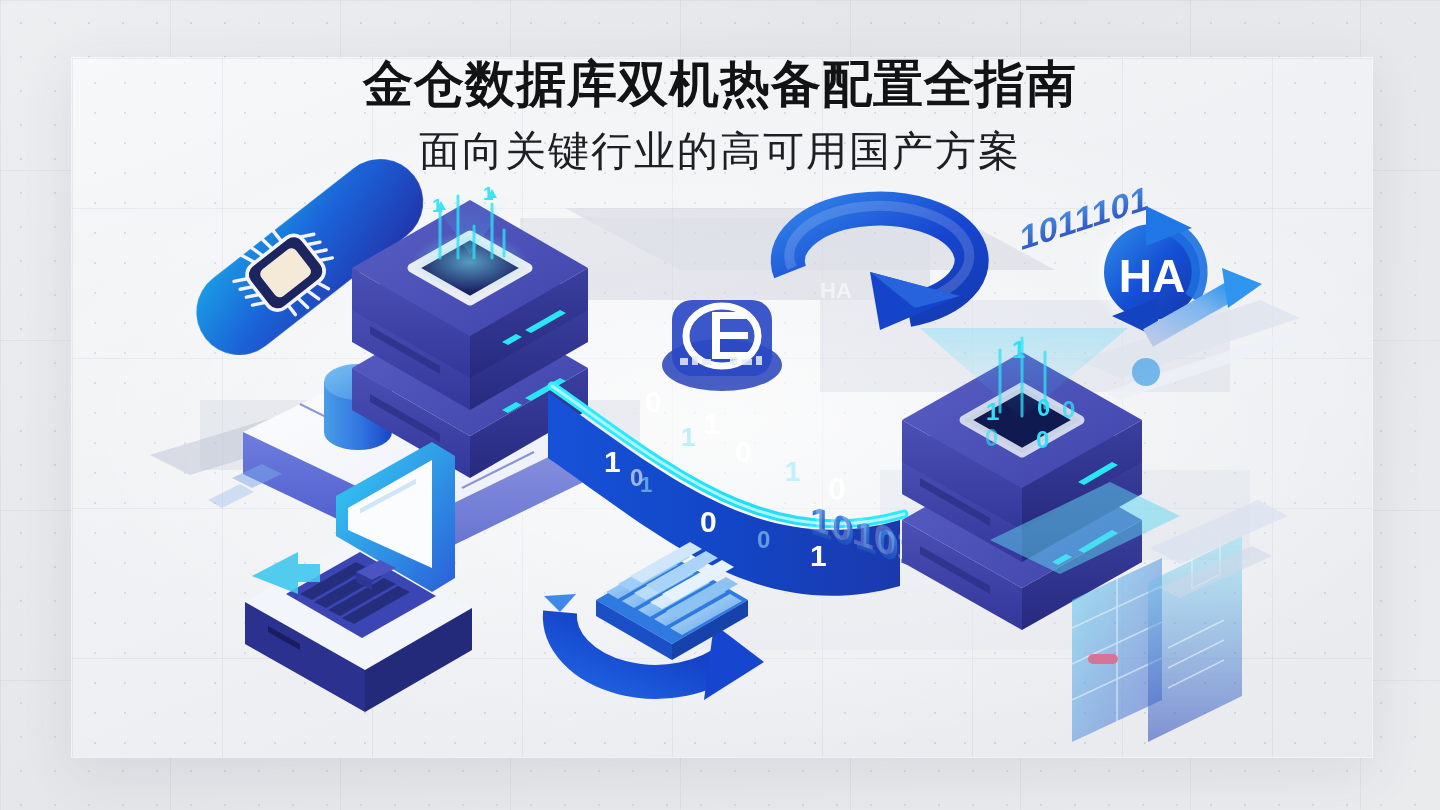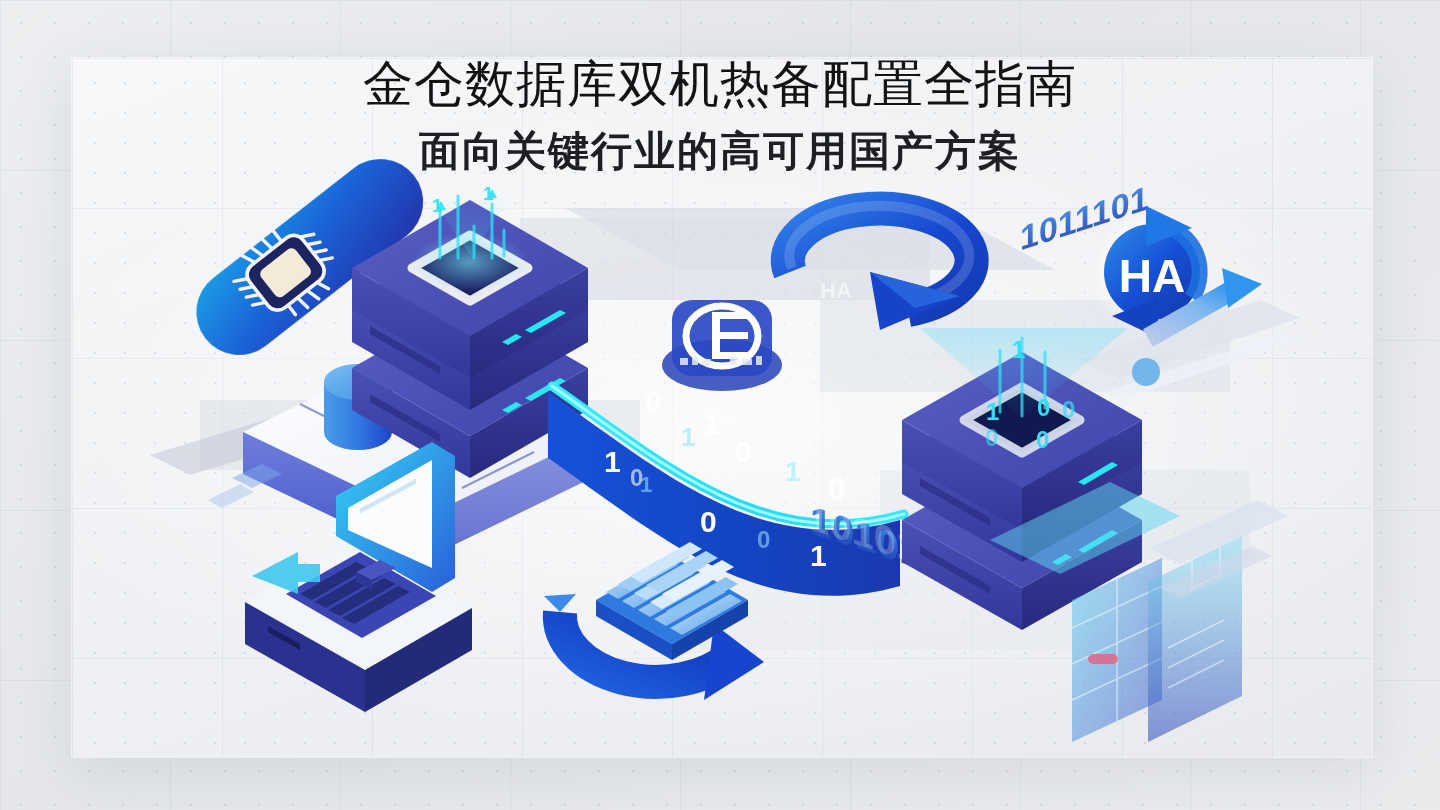--- a/index.html
+++ b/index.html
@@ -32,24 +32,24 @@
       radial-gradient(circle, rgba(140,150,170,.26) 1.15px, transparent 1.25px),
       linear-gradient(to right, rgba(150,158,175,.14) 1px, transparent 1px),
       linear-gradient(to bottom, rgba(150,158,175,.14) 1px, transparent 1px);
     background-size:30px 30px,150px 150px,150px 150px;
     background-position:8px 10px,0 0,0 0;}
   .panel-vignette{position:absolute;inset:0;
     background:radial-gradient(ellipse 78% 66% at 50% 52%,rgba(255,255,255,.75),rgba(255,255,255,0) 72%);}
 
   
   .title{position:absolute;left:0;right:0;top:54px;text-align:center;
-    font-size:50px;line-height:60px;font-weight:400;color:#121315;
+    font-size:50px;line-height:60px;font-weight:700;color:#121315;
     letter-spacing:1px;text-shadow:0 1px 0 rgba(255,255,255,.7);}
   .subtitle{position:absolute;left:0;right:0;top:125px;text-align:center;
-    font-size:41px;line-height:52px;font-weight:700;color:#1d1f22;
+    font-size:41px;line-height:52px;font-weight:400;color:#1d1f22;
     letter-spacing:2px;}
 
   
   .illo{position:absolute;left:0;top:0;width:1440px;height:810px;}
   .illo svg{display:block;}
   .lbl{font-weight:700;}
 </style>
 </head>
 <body>
 

